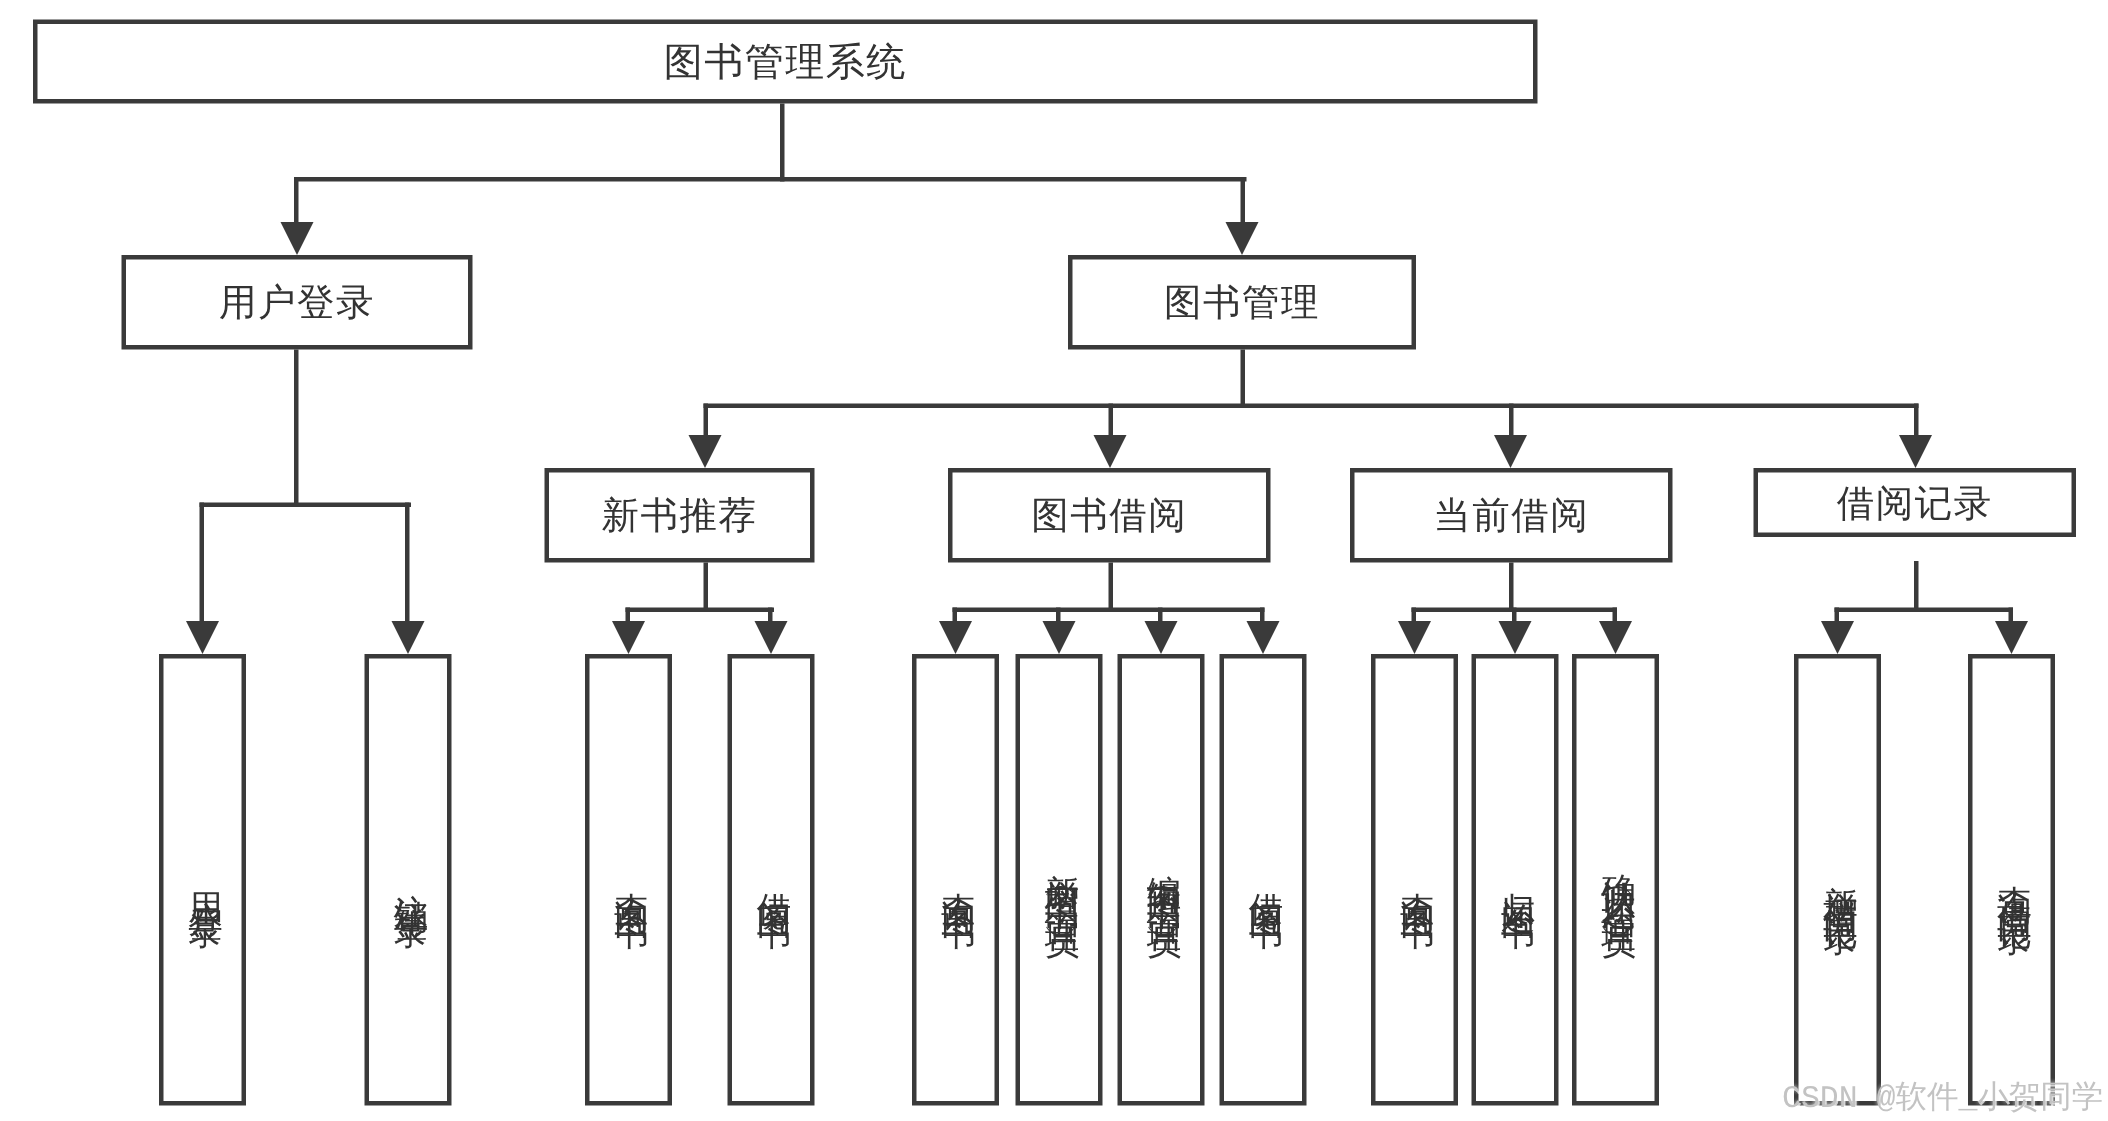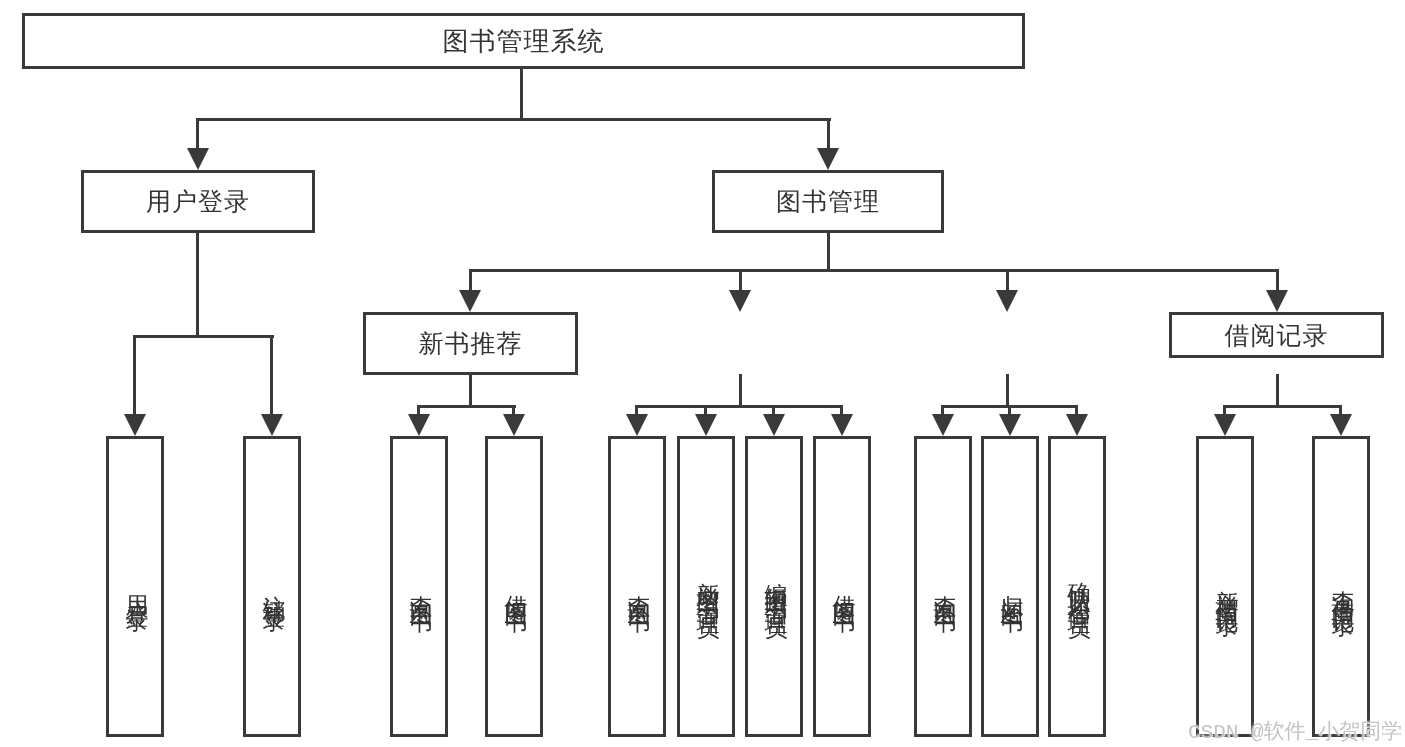--- a/index.html
+++ b/index.html
@@ -100,25 +100,31 @@
   </div>
 
   <div class="box hbox" style="left:81px;top:170px;width:234px;height:63px">
     <span>用户登录</span>
   </div>
 
   <div class="box hbox" style="left:712px;top:170px;width:232px;height:63px">
     <span>图书管理</span>
   </div>
 
-  <div class="box hbox" style="left:363px;top:312px;width:215px;height:63px">
+  <div class="box hbox" style="left:363px;top:312px;width:180px;height:63px">
     <span>新书推荐</span>
   </div>
 
+  <div class="box hbox" style="left:632px;top:312px;width:215px;height:63px">
+    <span>图书借阅</span>
+  </div>
 
+  <div class="box hbox" style="left:900px;top:312px;width:215px;height:63px">
+    <span>当前借阅</span>
+  </div>
 
   <div class="box hbox" style="left:1169px;top:312px;width:215px;height:46px">
     <span>借阅记录</span>
   </div>
 
   <div class="box leaf" style="left:106px">
     <span class="vtext">用户登录</span>
   </div>
   <div class="box leaf" style="left:243px">
     <span class="vtext">注销登录</span>

